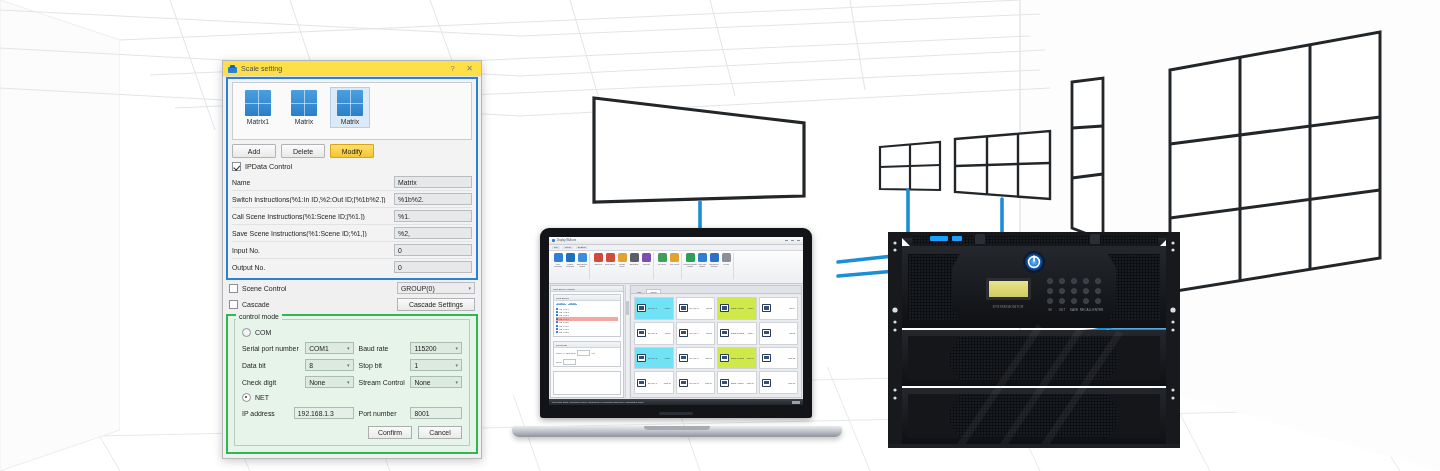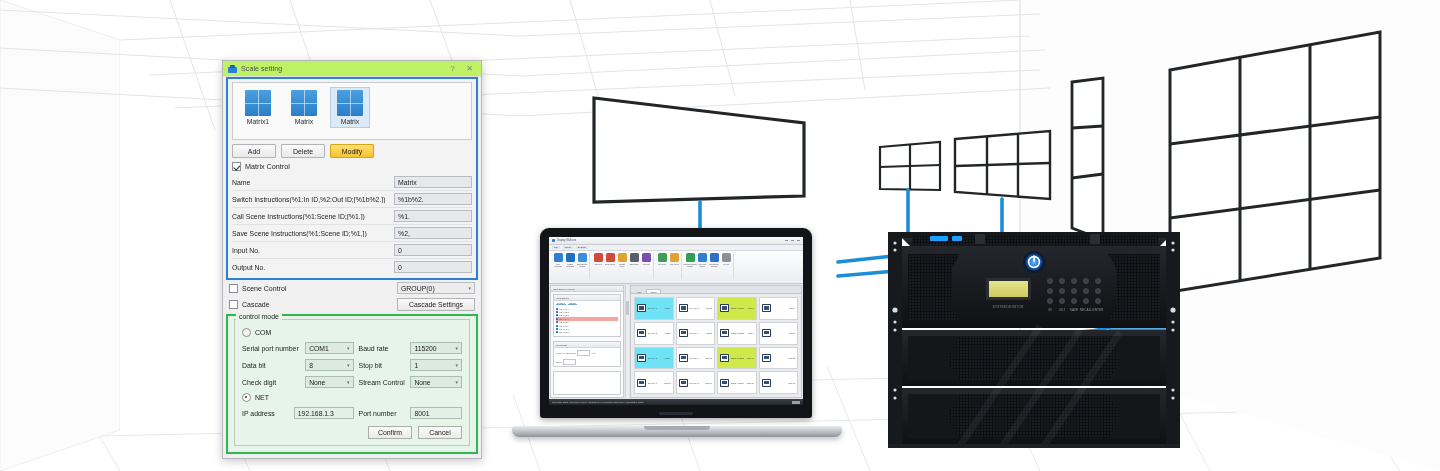--- a/index.html
+++ b/index.html
@@ -100,21 +100,21 @@
   .status{height:6px;background:linear-gradient(#3c4048,#23262b);
        display:flex;align-items:center;padding:0 3px;gap:4px;
        font-size:2px;color:#c9ccd1;}
   .status .sright{margin-left:auto;width:8px;height:3px;background:#9aa0a8;}
 
   
   .dlg{position:absolute;left:222px;top:60px;width:258px;
        background:#f0f0f0;border:1px solid #b4b8bd;
        box-shadow:0 2px 9px rgba(0,0,0,.22);
        font-size:7.2px;color:#1d1d1d;}
-  .dlg-title{height:15px;background:#bef264;display:flex;align-items:center;
+  .dlg-title{height:15px;background:#fde047;display:flex;align-items:center;
        padding:0 5px;gap:4px;border-bottom:1px solid #dfe1e4;}
   .dlg-title .ico{width:9px;height:8px;position:relative;flex:0 0 auto;}
   .dlg-title .ico:before{content:"";position:absolute;left:0;top:2px;
        width:9px;height:6px;background:#2b7fd4;border-radius:1px;}
   .dlg-title .ico:after{content:"";position:absolute;left:2px;top:0;
        width:5px;height:3px;background:#1a64ad;border-radius:1px 1px 0 0;}
   .dlg-title .ttxt{font-size:7.2px;color:#4b5055;flex:1;}
   .dlg-title .tbtn{font-size:8px;color:#7b8086;width:13px;text-align:center;
        line-height:15px;cursor:default;}
 
@@ -698,21 +698,21 @@
     </div>
 
     <div class="btnrow">
       <div class="btn">Add</div>
       <div class="btn">Delete</div>
       <div class="btn gold">Modify</div>
     </div>
 
     <div class="chkrow">
       <span class="chk on"></span>
-      <span>Matrix Control</span>
+      <span>IPData Control</span>
     </div>
 
     <div class="frows">
       <div class="frow">
         <span class="fl">Name</span>
         <span class="fv">Matrix</span>
       </div>
       <div class="frow">
         <span class="fl">Switch Instructions(%1:In ID,%2:Out ID;[%1b%2.])</span>
         <span class="fv">%1b%2.</span>

